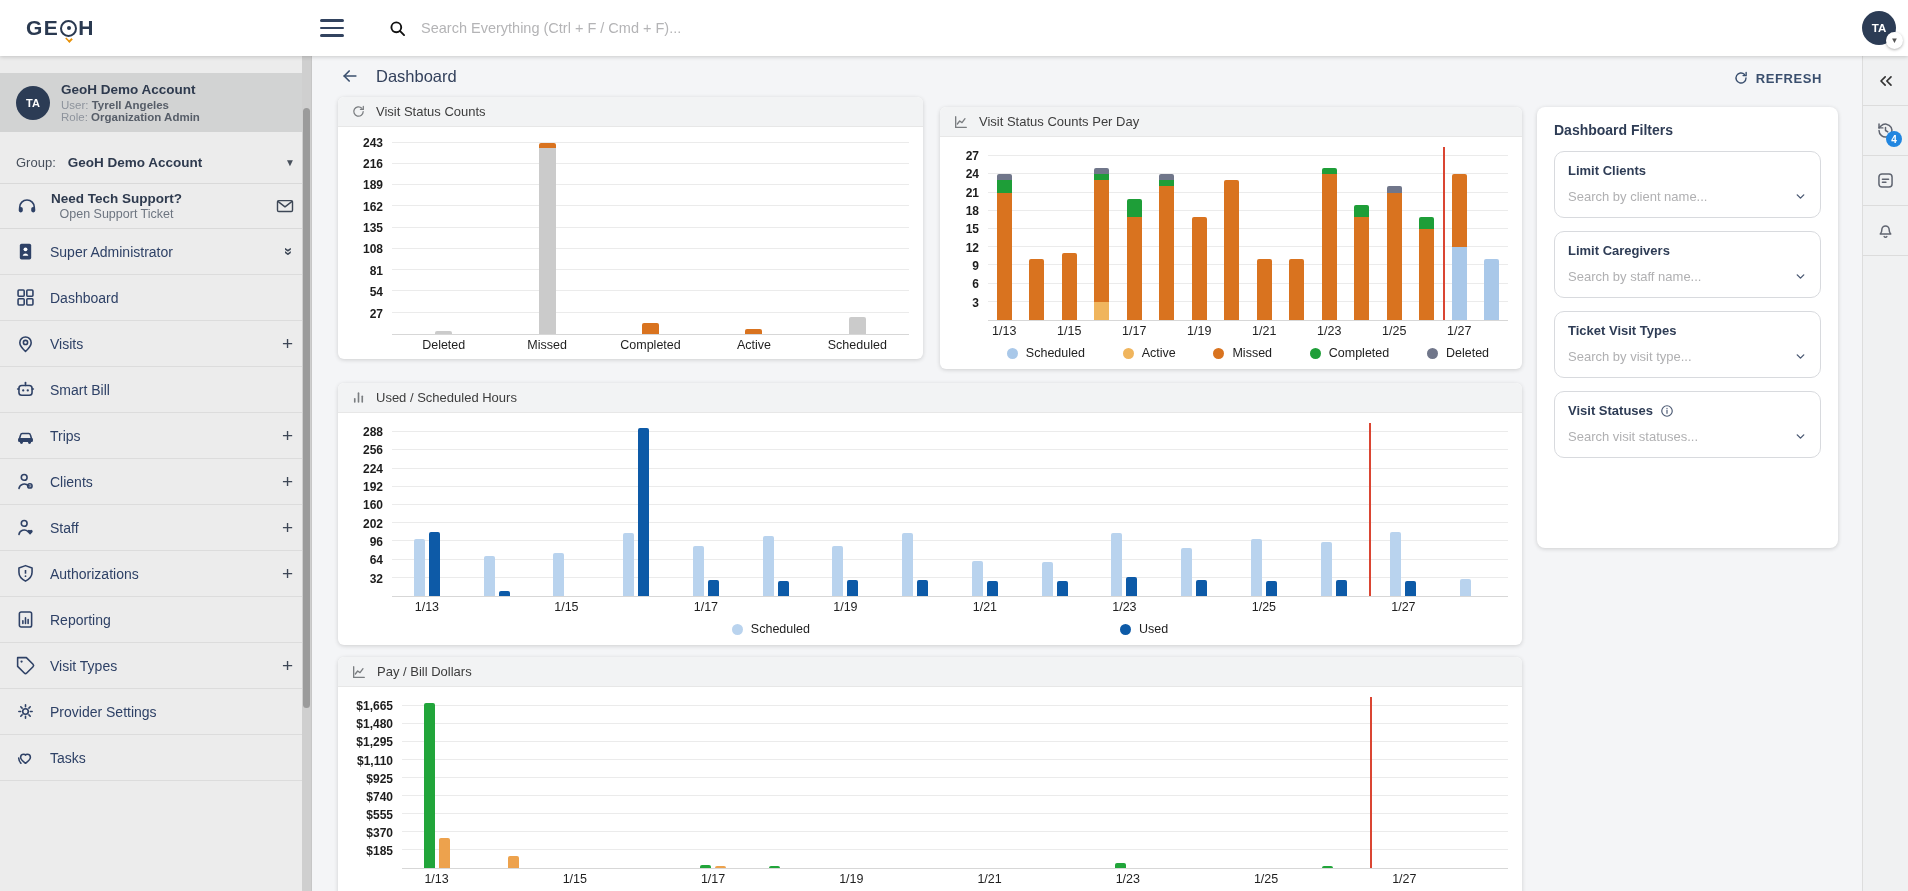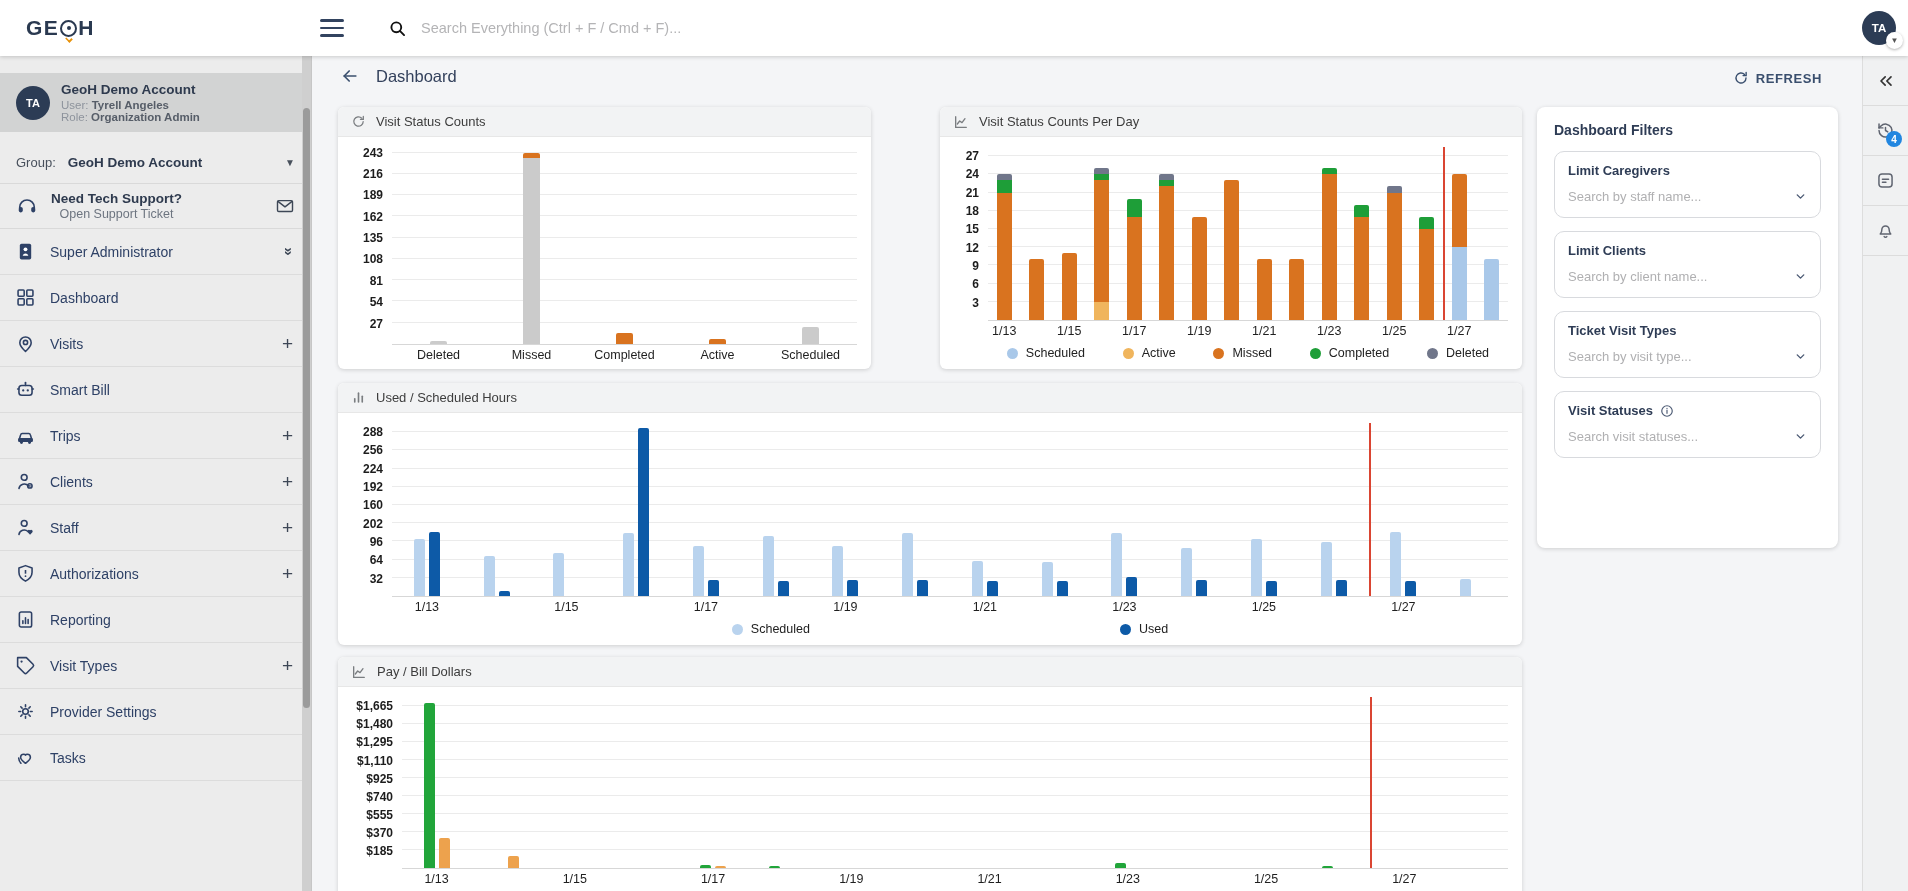--- a/index.html
+++ b/index.html
@@ -92,21 +92,21 @@
   .redline { position:absolute; top:0; bottom:0; width:2px; background:#da4532; z-index:3; }
   .xlabels { display:flex; height:20px; align-items:center; flex:none; }
   .xlab { flex:1; text-align:center; font-size:12.5px; font-weight:500; color:#1f1f1f; }
   .legend { display:flex; align-items:center; height:24px; flex:none; font-size:12.5px; color:#222; }
   .legend:empty { display:none; }
   .legend.around { justify-content:space-around; }
   .legend.wide { justify-content:center; gap:310px; }
   .lg-item { display:flex; align-items:center; gap:8px; cursor:pointer; }
   .lg-dot { width:11px; height:11px; border-radius:50%; }
 
-  .c1 { left:26px; top:51px; width:533px; height:262px; }
+  .c1 { left:26px; top:41px; width:585px; height:262px; }
   .c2 { left:628px; top:51px; width:582px; height:262px; }
   .c3 { left:26px; top:327px; width:1184px; height:262px; }
   .c4 { left:26px; top:601px; width:1184px; height:290px; }
   .c4 .chart-top { flex:none; height:172px; }
 
   
   .filters { left:1225px; top:51px; width:301px; height:441px; padding:15px 17px; border-radius:8px; }
   .filters-title { font-size:14px; font-weight:700; color:#2e3c55; }
   .fbox { border:1px solid #d8dade; border-radius:10px; padding:11px 13px 13px; margin-top:13px; }
   .fbox-lb { font-size:13px; font-weight:700; color:#2e3c55; display:flex; align-items:center; gap:7px; }
@@ -1021,34 +1021,34 @@
             <div class="xlab">1/27</div>
             <div class="xlab"></div>
           </div>
 
       </div>
     </section>
 
     <aside class="card filters">
       <div class="filters-title">Dashboard Filters</div>
       <div class="fbox">
-        <div class="fbox-lb">Limit Caregivers</div>
+        <div class="fbox-lb">Limit Clients</div>
         <div class="fbox-row">
-          <span class="fbox-ph">Search by staff name...</span>
+          <span class="fbox-ph">Search by client name...</span>
           <span class="fbox-caret">
               <svg width="13" height="13" viewBox="0 0 24 24" fill="none" stroke="#4c5a74" stroke-width="2.6" stroke-linecap="round" stroke-linejoin="round">
                 <path d="M6 9l6 6 6-6"></path>
               </svg>
             </span>
         </div>
       </div>
       <div class="fbox">
-        <div class="fbox-lb">Limit Clients</div>
+        <div class="fbox-lb">Limit Caregivers</div>
         <div class="fbox-row">
-          <span class="fbox-ph">Search by client name...</span>
+          <span class="fbox-ph">Search by staff name...</span>
           <span class="fbox-caret">
               <svg width="13" height="13" viewBox="0 0 24 24" fill="none" stroke="#4c5a74" stroke-width="2.6" stroke-linecap="round" stroke-linejoin="round">
                 <path d="M6 9l6 6 6-6"></path>
               </svg>
             </span>
         </div>
       </div>
       <div class="fbox">
         <div class="fbox-lb">Ticket Visit Types</div>
         <div class="fbox-row">

